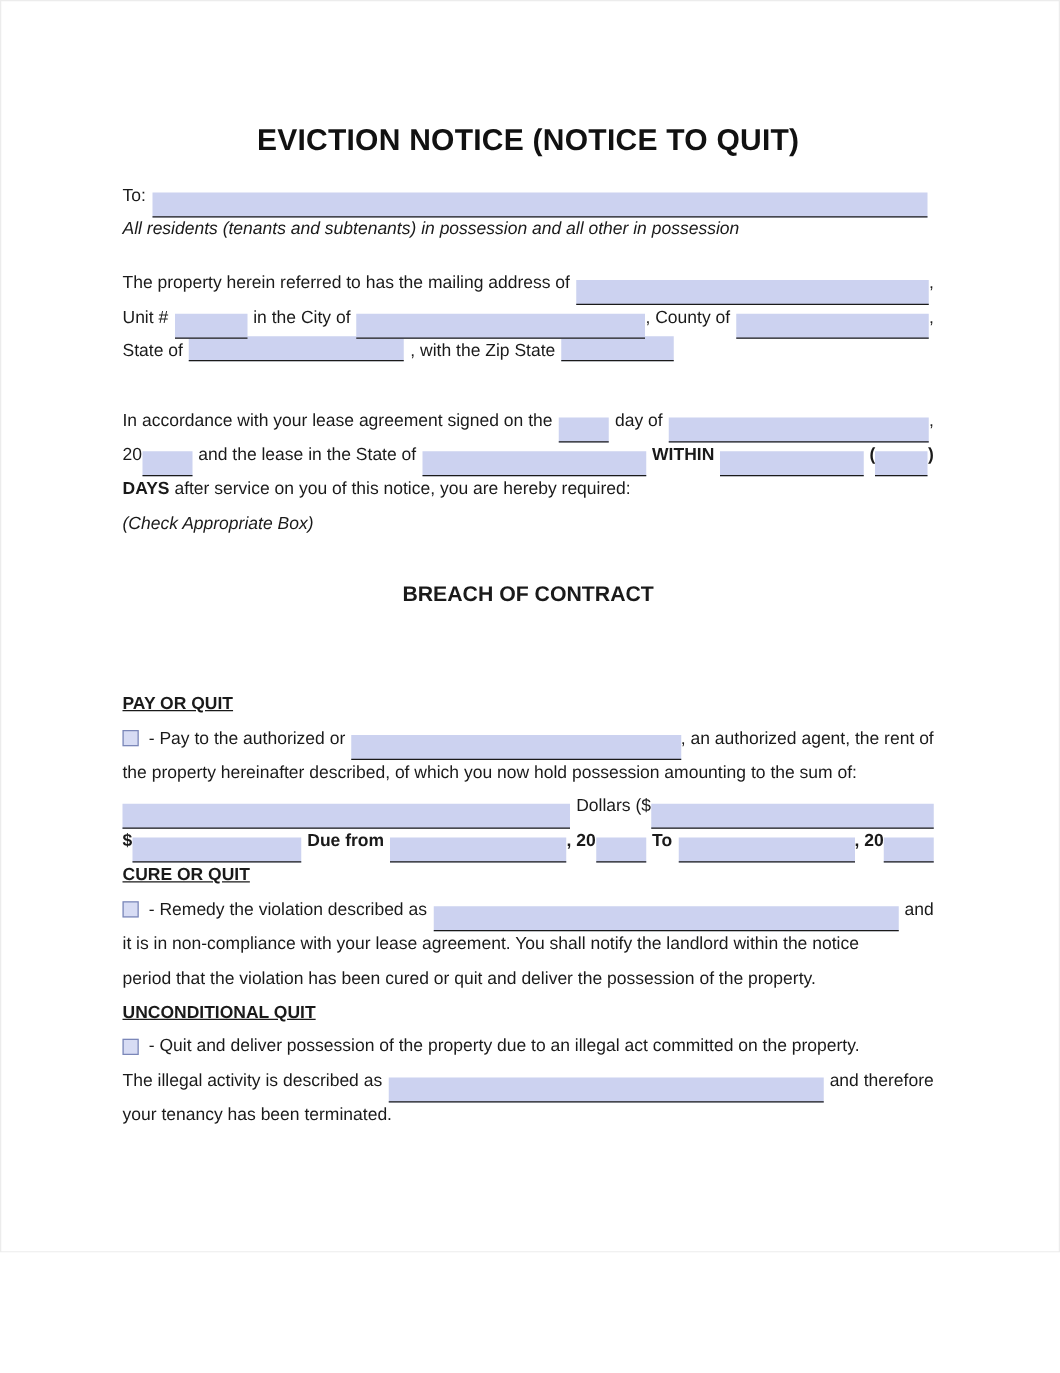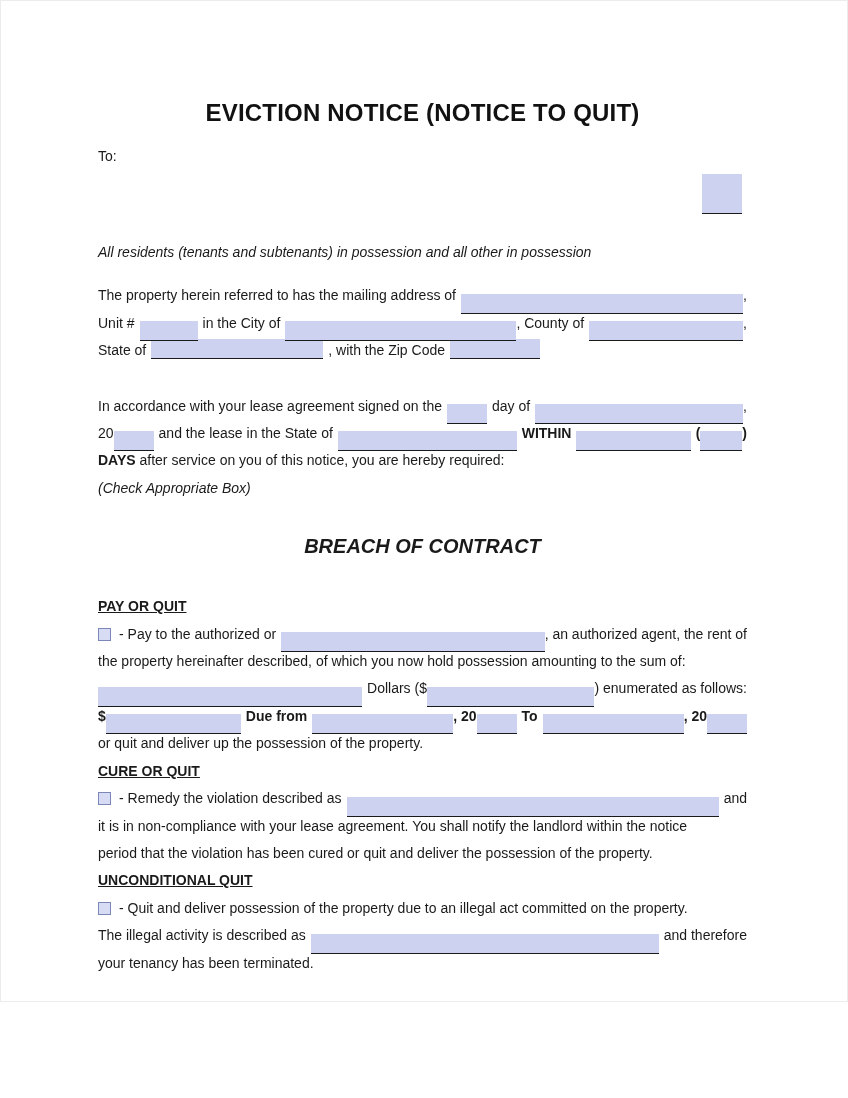--- a/index.html
+++ b/index.html
@@ -64,30 +64,29 @@
   }
   .sec-heading{
     font-weight:700;
     text-decoration:underline;
     line-height:27.4px;
     white-space:nowrap;
   }
   .breach-heading{
     margin-top:32px;
     text-align:center;
-    font-size:20px;
+    font-size:17px;
     font-weight:700;
     line-height:24px;
-    font-style:italic;
-  }
-  .to-line{margin-top:16px;flex-direction:column;}
-  .residents-note{margin-top:30px;line-height:24px;}
+  }
+  .to-line{margin-top:16px;}
+  .residents-note{margin-top:0;line-height:24px;}
   .para-property{margin-top:18px;}
   .para-lease{margin-top:28px;}
-  .body-block{margin-top:35px;}
+  .body-block{margin-top:61px;}
   .footer{
     position:absolute;
     left:97px;right:78px;top:1014px;
     display:flex;
     justify-content:space-between;
     align-items:center;
   }
   .logo{font-size:19px;letter-spacing:0.2px;}
   .logo-free{color:#a9a9a9;font-weight:400;}
   .logo-forms{color:#17488f;font-weight:700;}
@@ -117,21 +116,21 @@
       <div class="fline">
         <span class="t">Unit #</span>
         <span class="field w58"></span>
         <span class="t">in the City of</span>
         <span class="field grow3 mr0"></span>
         <span class="t">, County of</span>
         <span class="field grow2 mr0"></span>
         <span class="t">,</span>
       </div>
       <div class="line">
-        <span>State of</span><span class="field w172"></span><span>, with the Zip Code</span><span class="field w90"></span>
+        <span>State of</span><span class="field w172"></span><span>, with the Zip State</span><span class="field w90"></span>
       </div>
     </div>
 
     <div class="para-lease">
       <div class="fline">
         <span class="t">In accordance with your lease agreement signed on the</span>
         <span class="field w40"></span>
         <span class="t">day of</span>
         <span class="field grow mr0"></span>
         <span class="t">,</span>
@@ -163,35 +162,33 @@
         <span class="checkbox"></span>
         <span class="t">- Pay to the authorized or</span>
         <span class="field grow mr0"></span>
         <span class="t">, an authorized agent, the rent of</span>
       </div>
       <div class="line">the property hereinafter described, of which you now hold possession amounting to the sum of:</div>
       <div class="fline">
         <span class="field grow8 ml0"></span>
         <span class="t">Dollars ($</span>
         <span class="field grow5 ml0 mr0"></span>
-        <span class="t">) enumerated as follows:</span>
       </div>
       <div class="fline b">
         <span class="t">$</span>
         <span class="field w135 ml0"></span>
         <span class="t">Due from</span>
         <span class="field grow mr0"></span>
         <span class="t">, 20</span>
         <span class="field w40 ml0"></span>
         <span class="t">To</span>
         <span class="field grow mr0"></span>
         <span class="t">, 20</span>
         <span class="field w40 ml0 mr0"></span>
       </div>
-      <div class="line">or quit and deliver up the possession of the property.</div>
 
       <div class="line sec-heading">CURE OR QUIT</div>
       <div class="fline">
         <span class="checkbox"></span>
         <span class="t">- Remedy the violation described as</span>
         <span class="field grow"></span>
         <span class="t">and</span>
       </div>
       <div class="line">it is in non-compliance with your lease agreement. You shall notify the landlord within the notice</div>
       <div class="line">period that the violation has been cured or quit and deliver the possession of the property.</div>

